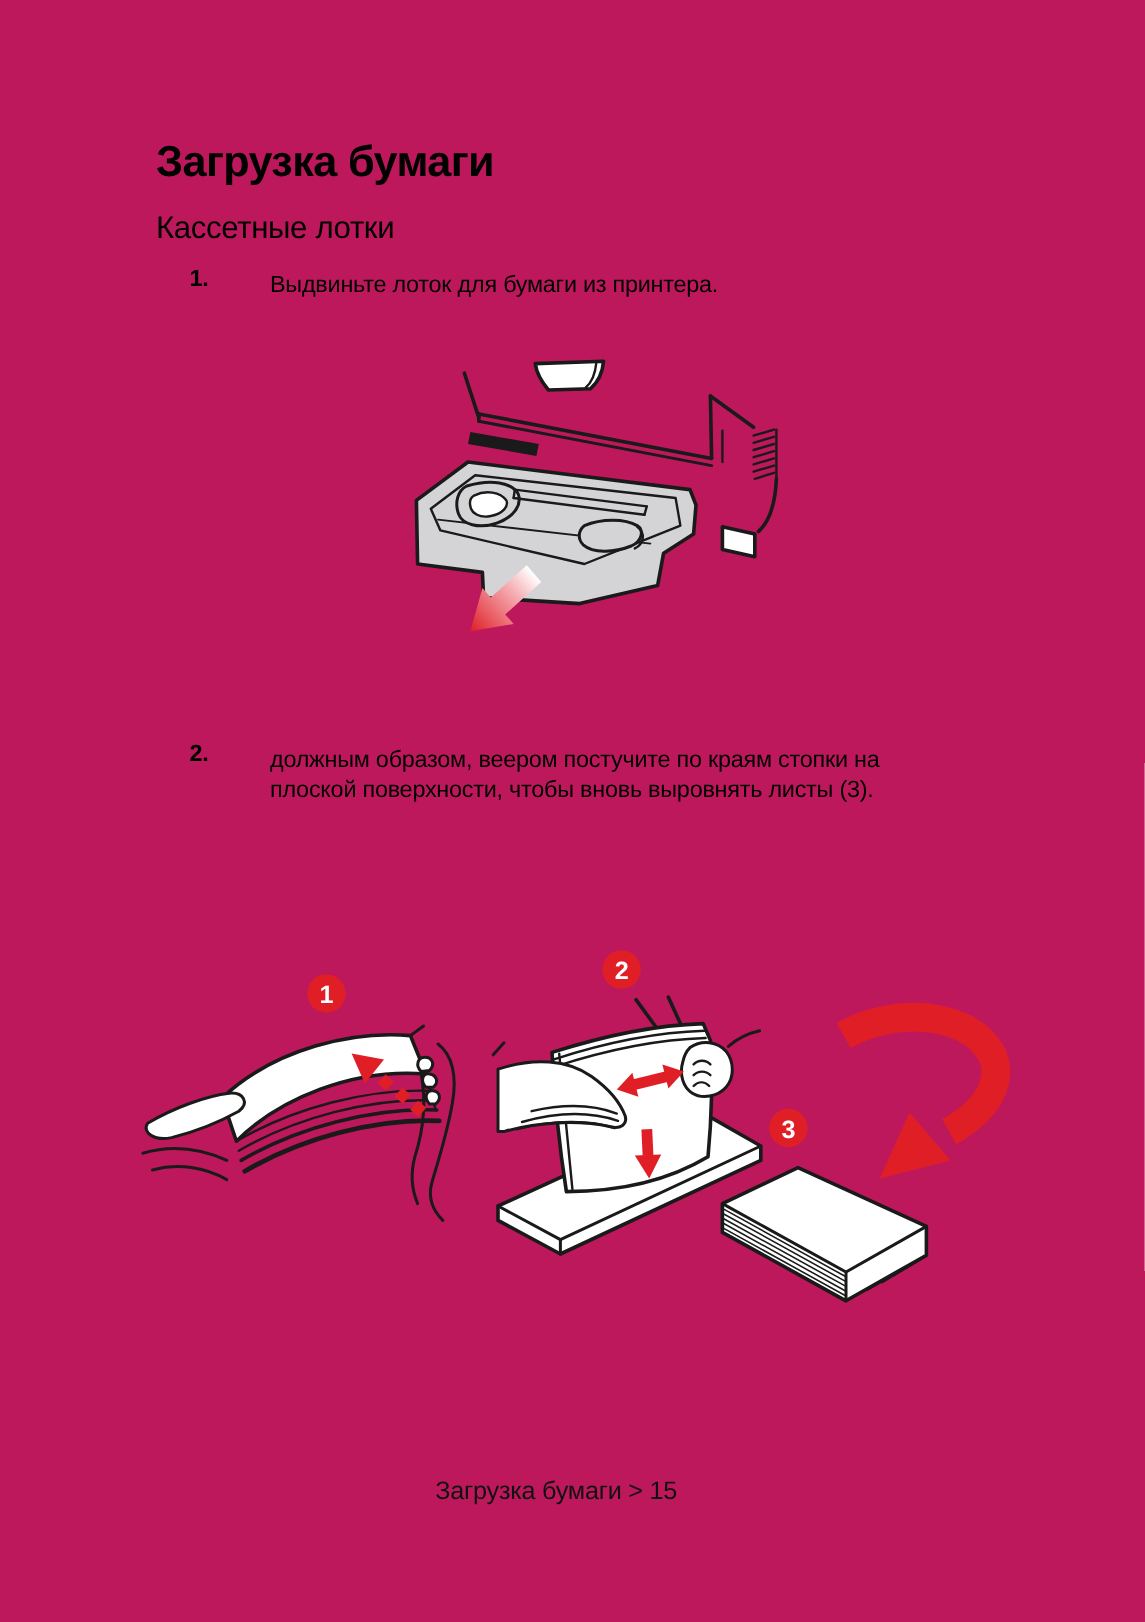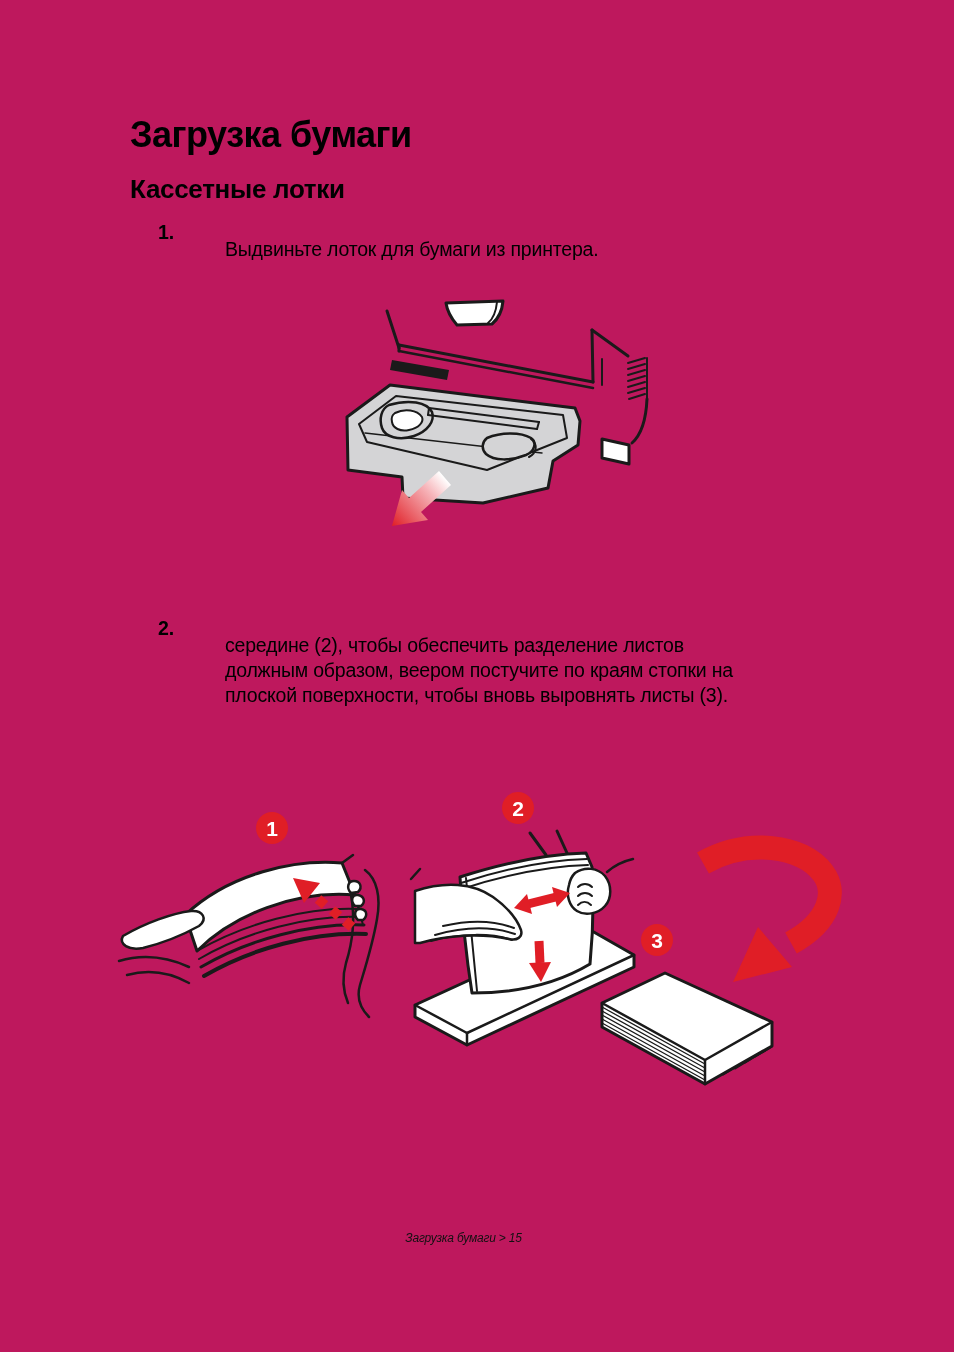--- a/index.html
+++ b/index.html
@@ -2,28 +2,28 @@
 <html><head>
 <meta charset="utf-8">
 <style>
   html,body{margin:0;padding:0;background:#fff;}
   .page{
     position:relative;width:954px;height:1352px;background:#be185d;
     font-family:"Liberation Sans","DejaVu Sans",sans-serif;color:#000;
     overflow:hidden;letter-spacing:-0.2px;
   }
   .title{position:absolute;left:130px;top:114px;font-size:36px;font-weight:700;letter-spacing:-0.5px;}
-  .section{position:absolute;left:130px;top:174px;font-size:26px;font-weight:700;letter-spacing:-0.3px;}
+  .section{position:absolute;left:130px;top:174px;font-size:26px;font-weight:400;letter-spacing:-0.3px;}
   .step{position:absolute;left:0;width:954px;}
   .step .num{position:absolute;left:158px;top:0;font-size:19.5px;font-weight:700;}
-  .step .lines{position:absolute;left:225px;top:16px;width:640px;font-size:19.5px;line-height:25px;}
+  .step .lines{position:absolute;left:225px;top:4px;width:640px;font-size:19.5px;line-height:25px;}
   .fig{position:absolute;}
   .fig svg{display:block;}
   .fig text{font-family:"Liberation Sans","DejaVu Sans",sans-serif;font-weight:700;font-size:21px;fill:#ffffff;}
-  .footer{position:absolute;left:0;top:1231px;width:927px;text-align:center;font-size:12px;color:#111;font-style:italic;}
+  .footer{position:absolute;left:0;top:1231px;width:927px;text-align:center;font-size:21px;color:#111;}
 </style>
 </head>
 <body>
 
 <div class="page">
 
   <div class="title">Загрузка бумаги</div>
   <div class="section">Кассетные лотки</div>
 
   <div class="step" style="top:221px">
@@ -83,21 +83,20 @@
         <path d="M194,158 C201,163 200,172 192,176" stroke-width="2"></path>
 
         <path d="M102,190 L114,204 L84,231 L91,239 L55,245 L65,209 L72,217 Z" fill="url(#pullGrad)" stroke="none"></path>
       </g>
     </svg>
   </div>
 
   <div class="step" style="top:617px">
     <div class="num">2.</div>
     <div class="lines">
-      <div>середине (2), чтобы обеспечить разделение листов</div>
       <div>должным образом, веером постучите по краям стопки на</div>
       <div>плоской поверхности, чтобы вновь выровнять листы (3).</div>
     </div>
   </div>
 
   <div class="fig" style="left:115px;top:775px;width:800px;height:335px">
     <svg width="800" height="335" viewBox="0 0 800 335">
 
       <g>
         <circle cx="157" cy="53" r="16" fill="#e01e26"></circle>

